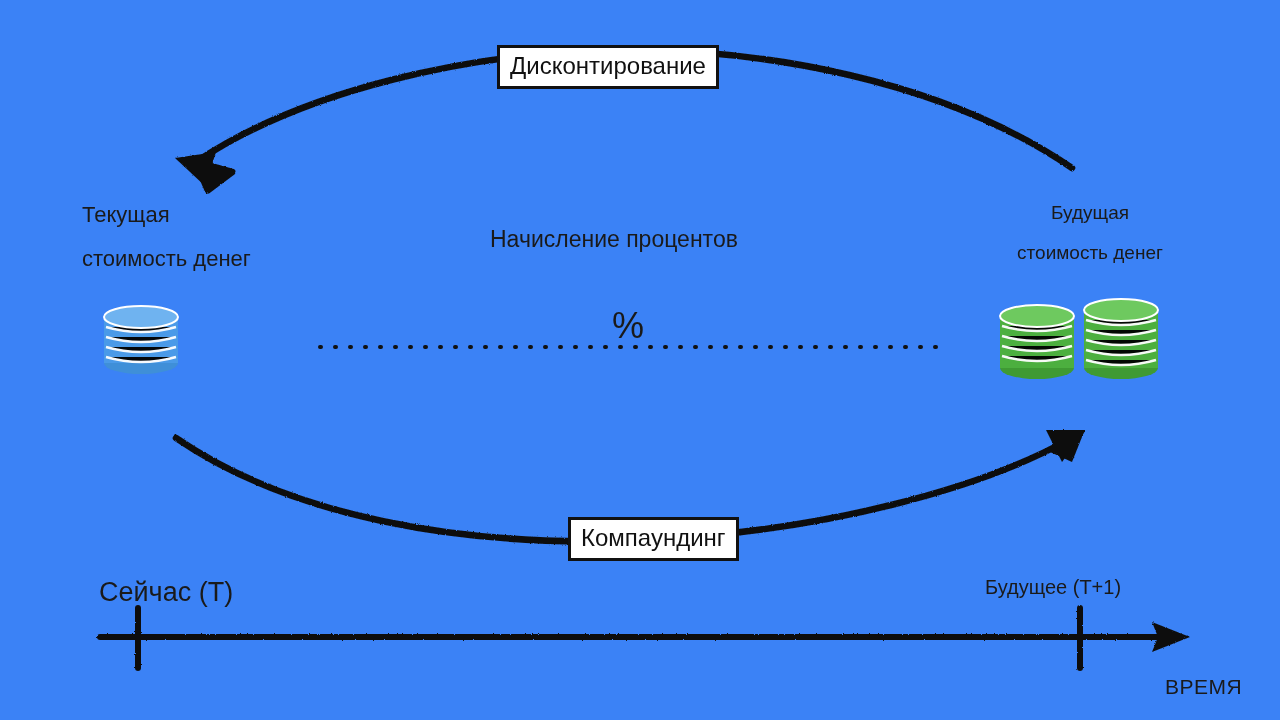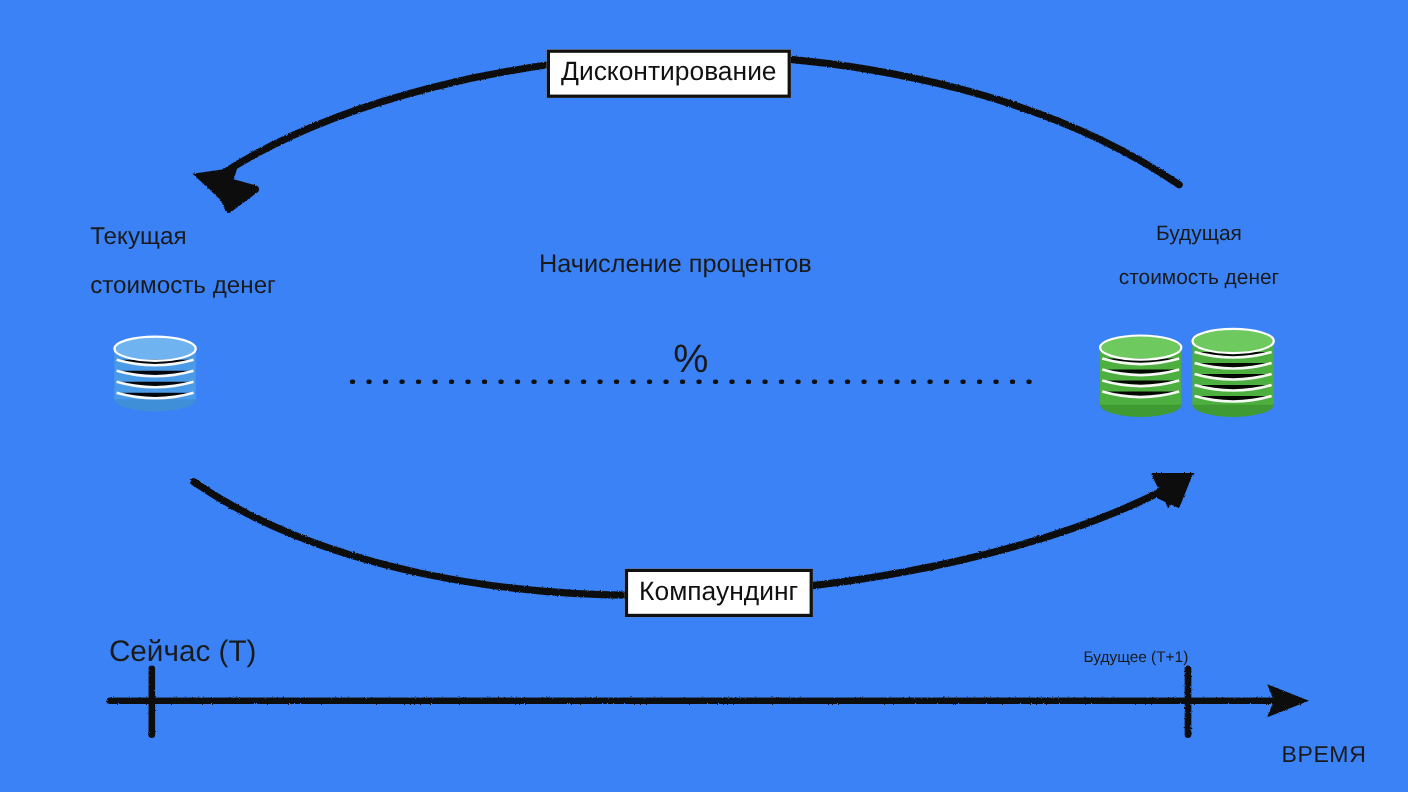--- a/index.html
+++ b/index.html
@@ -77,22 +77,22 @@
   }
 
   #now-label {
     left: 73px;
     top: 574px;
     font-size: 27px;
     margin-left: 26px;
   }
   #future-label {
     left: 985px;
-    top: 588px;
-    font-size: 14px;
+    top: 574px;
+    font-size: 20px;
   }
   #time-axis-label {
     left: 1165px;
     top: 673px;
     font-size: 21px;
     letter-spacing: 0.5px;
     text-align: right;
   }
 
   svg.art {

